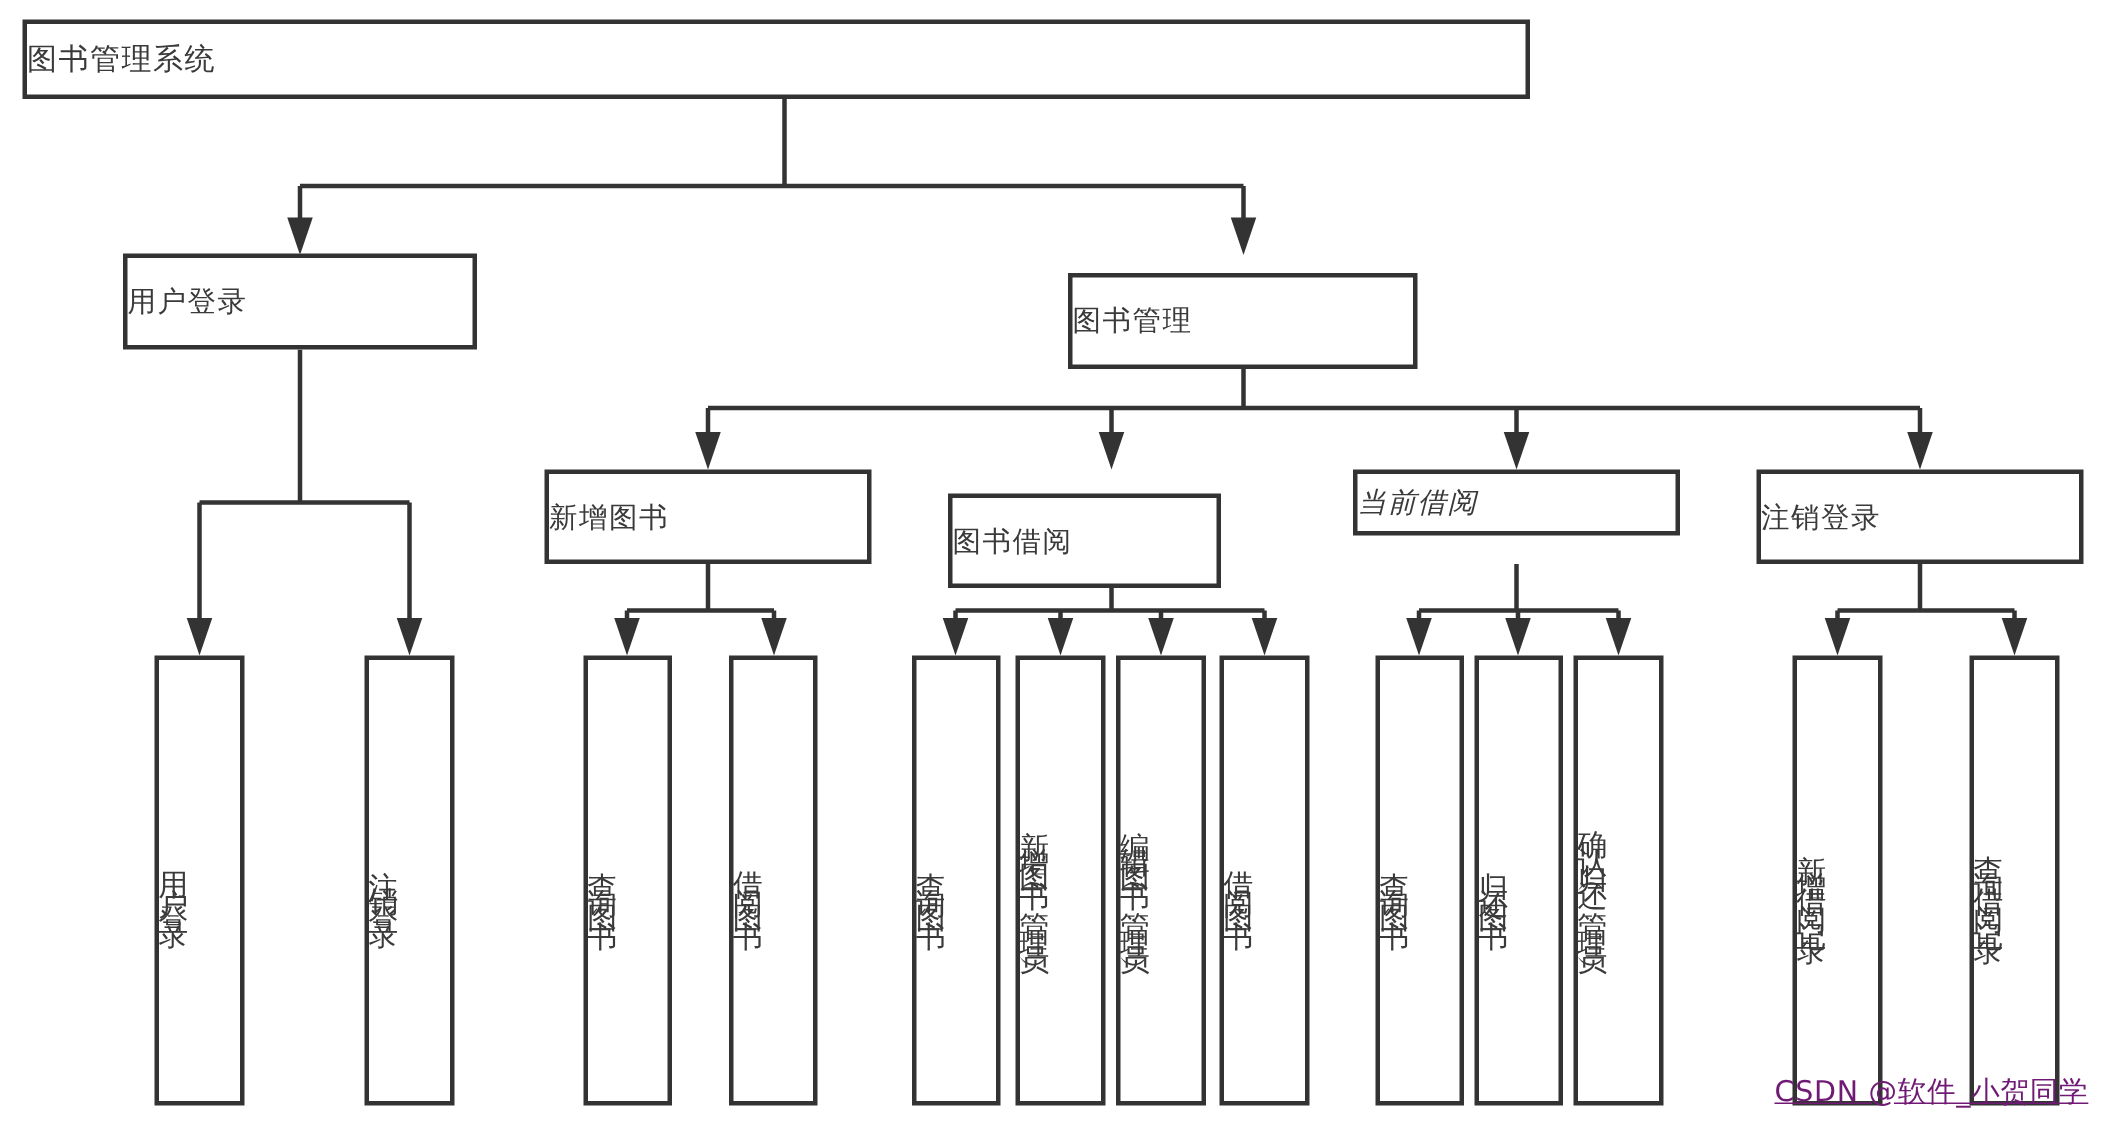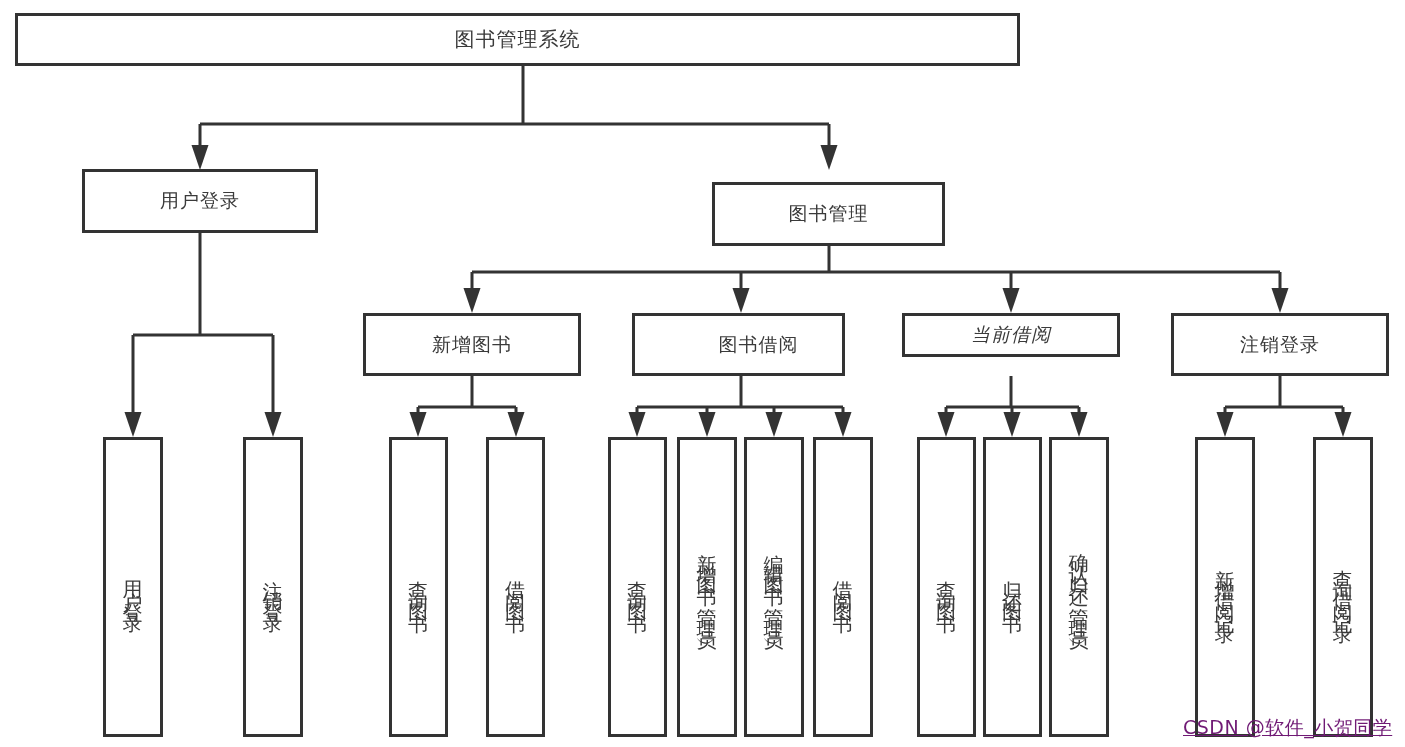--- a/index.html
+++ b/index.html
@@ -19,21 +19,20 @@
     left: 0; top: 0;
     width: 1405px; height: 747px;
   }
   .node {
     position: absolute;
     box-sizing: border-box;
     border: 3px solid #333333;
     background: #ffffff;
     display: flex;
     align-items: center;
-    justify-content: center;
     color: #3a3a3a;
     z-index: 2;
   }
   .node .lbl { white-space: nowrap; }
   .lvl1 .lbl { font-size: 20px; letter-spacing: 1px; }
   .lvl2 .lbl, .lvl3 .lbl { font-size: 19px; letter-spacing: 1px; }
   .leaf {
     top: 437px;
     height: 300px;
   }
@@ -44,21 +43,21 @@
     letter-spacing: 11px;
     line-height: 1;
   }
   
   #box-root { left: 15px;  top: 13px;  width: 1005px; height: 53px; }
   
   #box-user { left: 82px;  top: 169px; width: 236px; height: 64px; }
   #box-mgmt { left: 712px; top: 169px; width: 233px; height: 64px; margin-top: 13px; }
   
   #box-nb { left: 363px;  top: 313px; width: 218px; height: 63px; }
-  #box-bb { left: 632px;  top: 313px; width: 213px; height: 63px; padding-left: 40px; }
+  #box-bb { left: 632px;  top: 329px; width: 182px; height: 63px; }
   #box-cb { left: 902px;  top: 313px; width: 218px; height: 44px; font-style: italic; }
   #box-br { left: 1171px; top: 313px; width: 218px; height: 63px; }
   
   #leaf-user       { left: 103px;  width: 60px; }
   #leaf-logout     { left: 243px;  width: 60px; }
   #leaf-nb-query   { left: 389px;  width: 59px; }
   #leaf-nb-borrow  { left: 486px;  width: 59px; }
   #leaf-bb-query   { left: 608px;  width: 59px; }
   #leaf-bb-add     { left: 677px;  width: 60px; }
   #leaf-bb-edit    { left: 744px;  width: 60px; }

